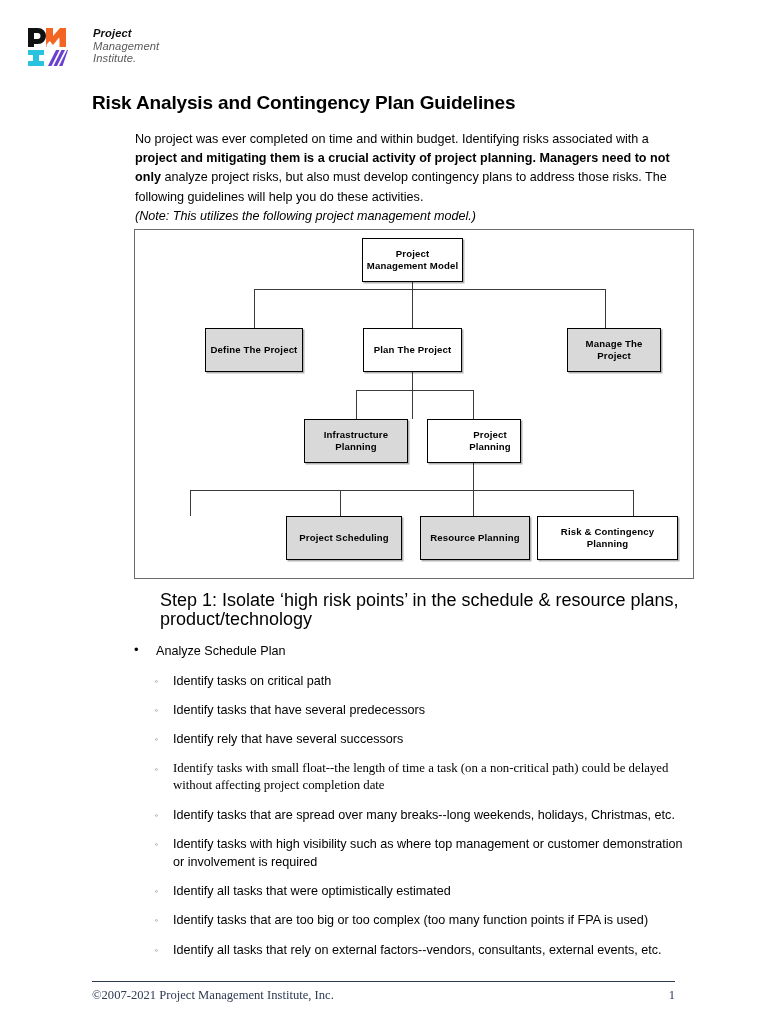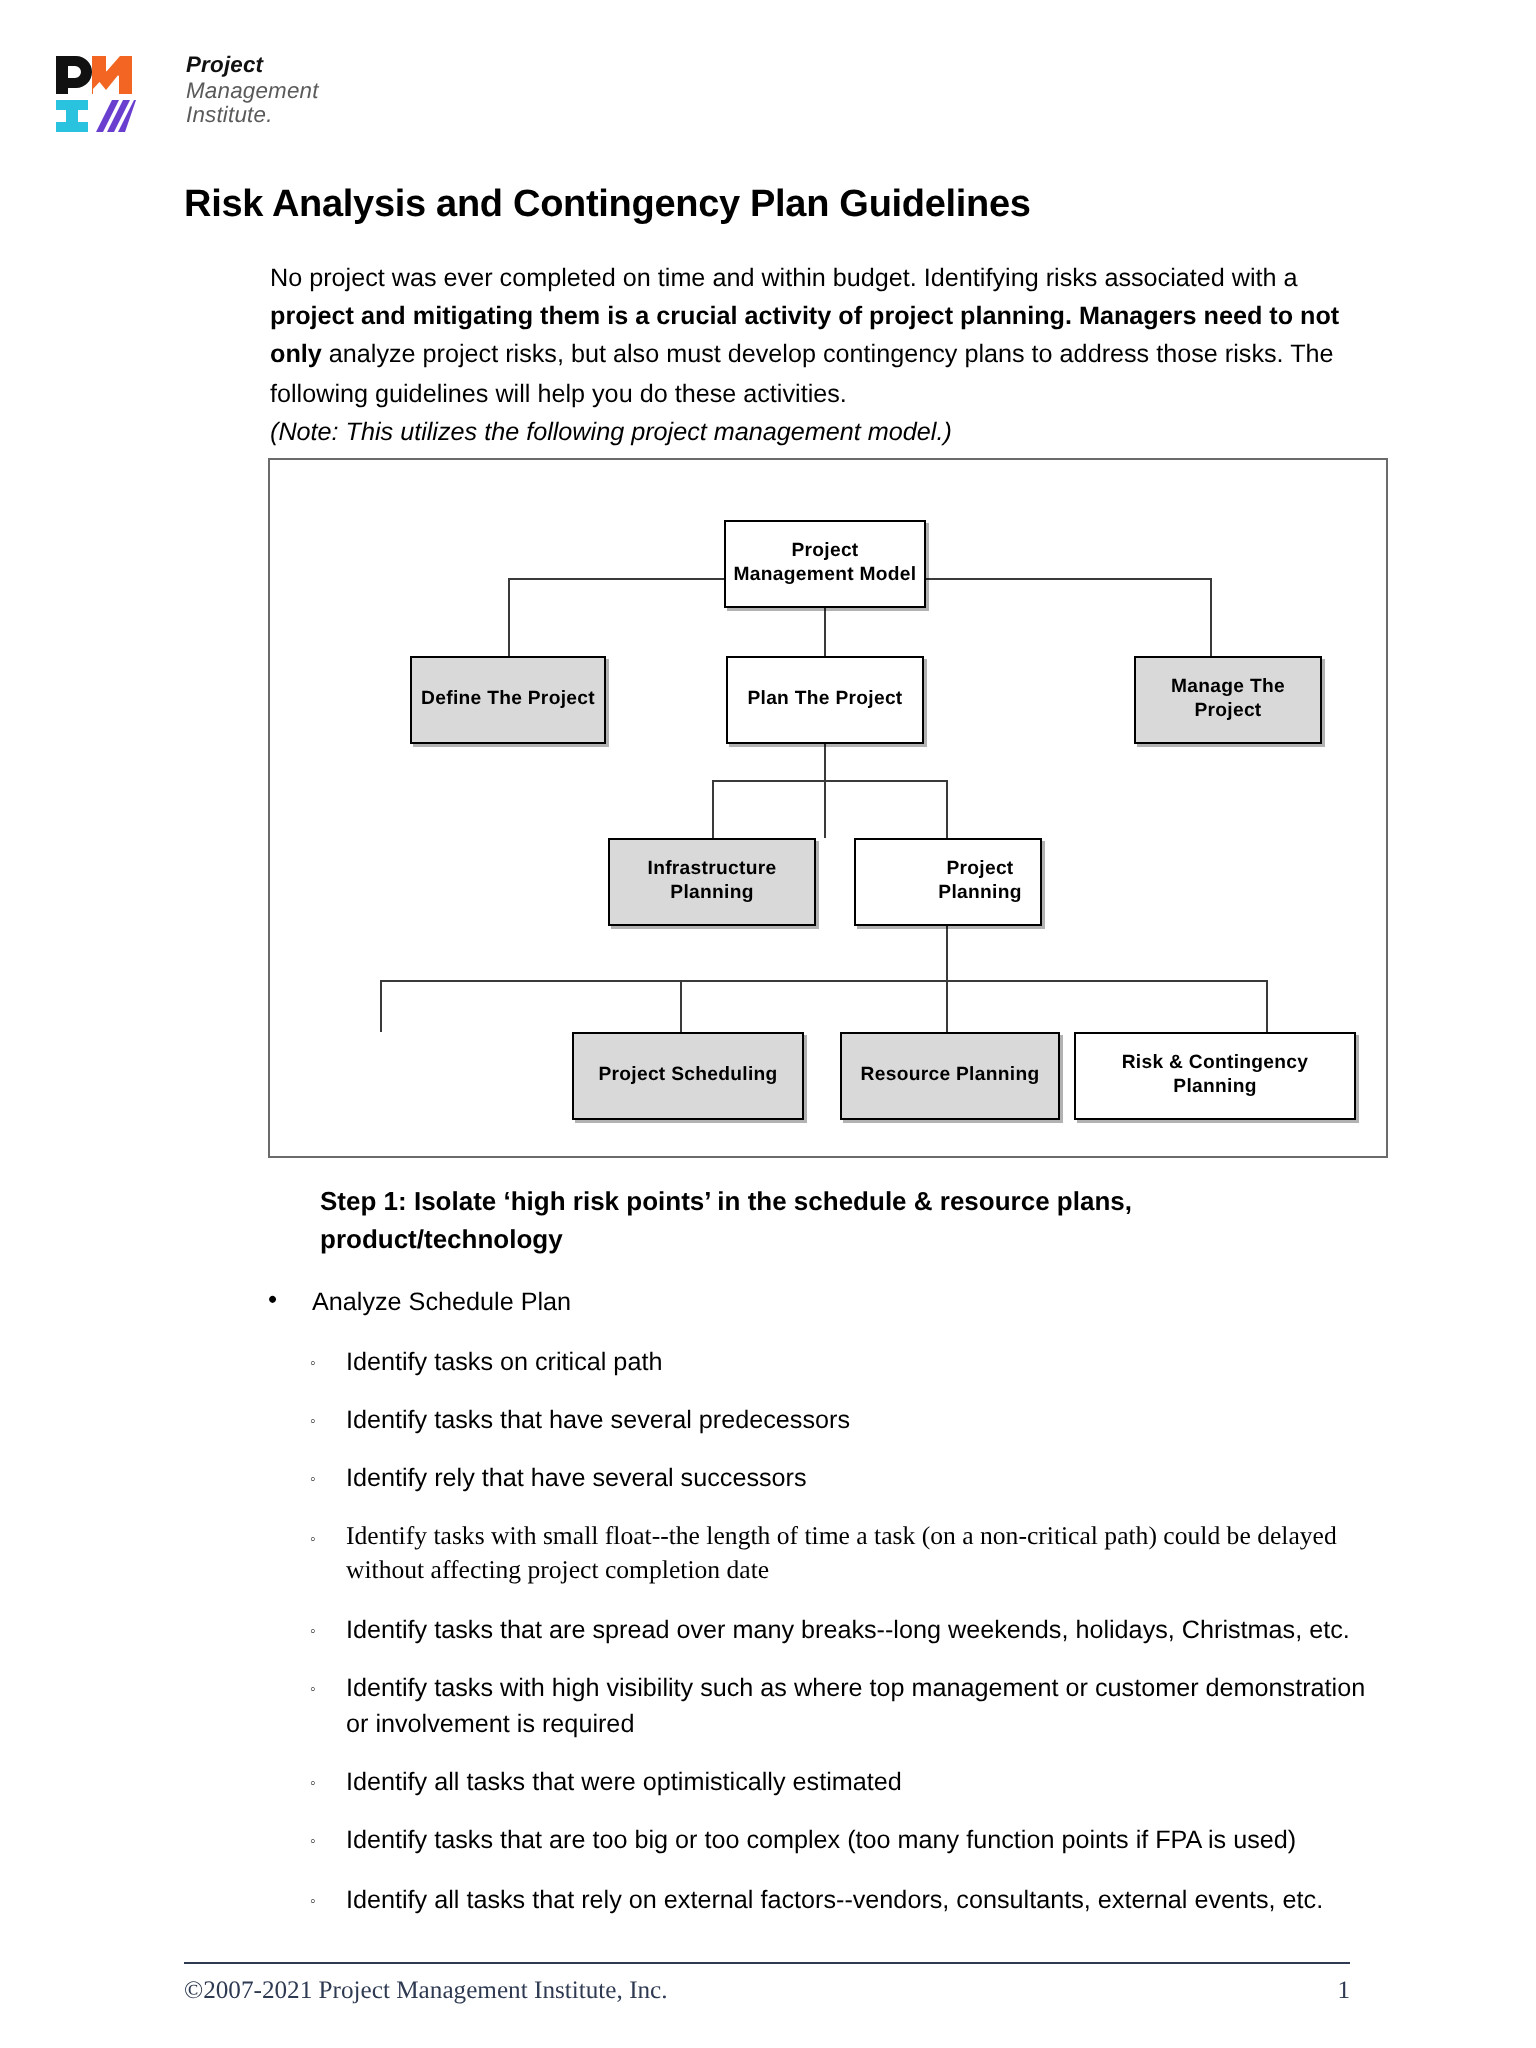--- a/index.html
+++ b/index.html
@@ -95,22 +95,22 @@
     background: #3a3a3a;
   }
   .conn.v { width: 1.3px; }
   .conn.h { height: 1.3px; }
 
   
   #step-heading {
     position: absolute;
     left: 160px; top: 591px;
     width: 520px;
-    font-size: 13px;
-    font-weight: bold;
+    font-size: 18px;
+    font-weight: normal;
     line-height: 19px;
     color: #000000;
   }
 
   
   #bullets {
     position: absolute;
     left: 127px; top: 642px;
     width: 560px;
   }
@@ -217,21 +217,21 @@
       <div class="conn v" style="left:221px; top:160px; height:29px;"></div>
       <div class="conn v" style="left:338px; top:160px; height:29px;"></div>
 
       <div class="conn v" style="left:338px; top:233px; height:52px;"></div>
       <div class="conn h" style="left:55px;  top:260px; width:443px;"></div>
       <div class="conn v" style="left:55px;  top:260px; height:26px;"></div>
       <div class="conn v" style="left:205px; top:260px; height:26px;"></div>
       <div class="conn v" style="left:338px; top:260px; height:26px;"></div>
       <div class="conn v" style="left:498px; top:260px; height:26px;"></div>
 
-      <div class="node" style="left:227px; top:8px;  width:101px; height:44px;margin-top:22px;">
+      <div class="node" style="left:227px; top:8px;  width:101px; height:44px;">
         <span>Project Management Model</span>
       </div>
 
       <div class="node gray" style="left:70px;  top:98px; width:98px; height:44px;">
         <span>Define The Project</span>
       </div>
       <div class="node" style="left:228px; top:98px; width:99px; height:44px;">
         <span>Plan The Project</span>
       </div>
       <div class="node gray" style="left:432px; top:98px; width:94px; height:44px;">

